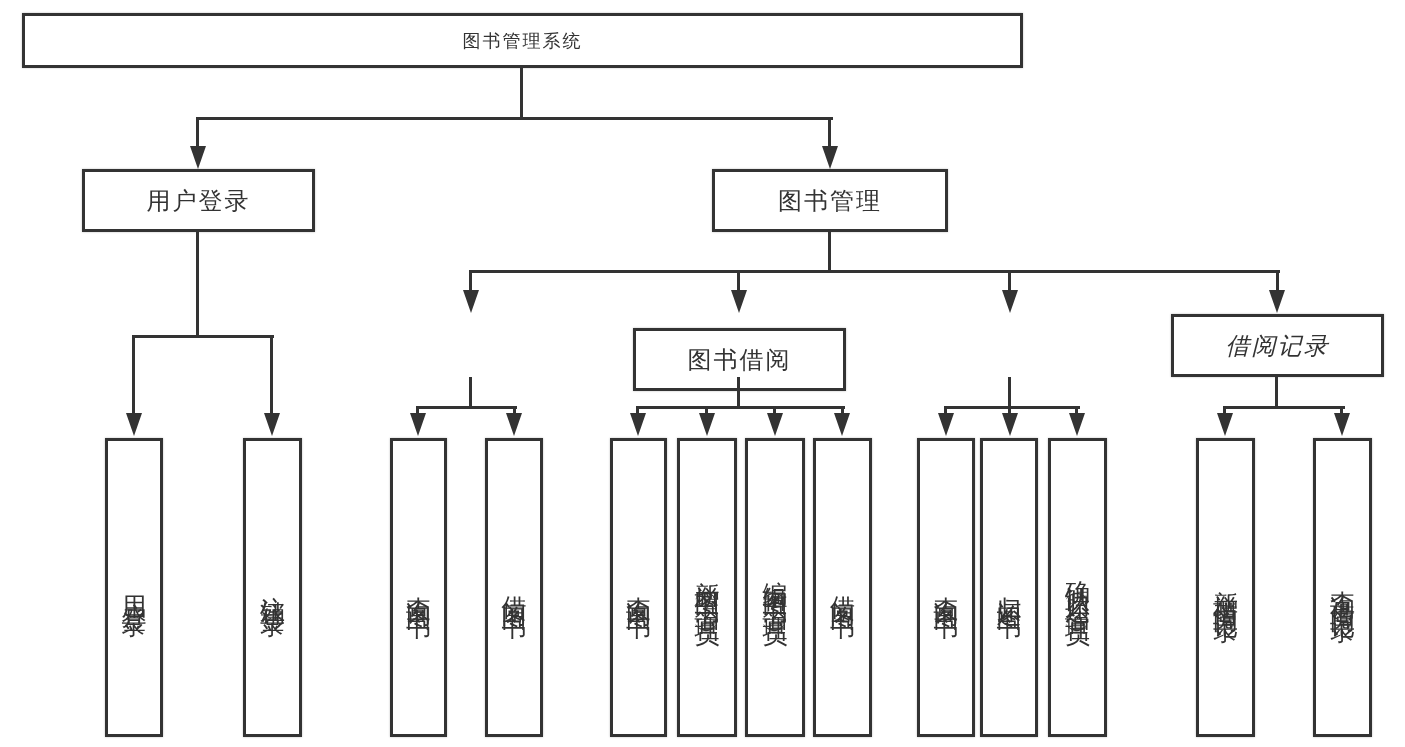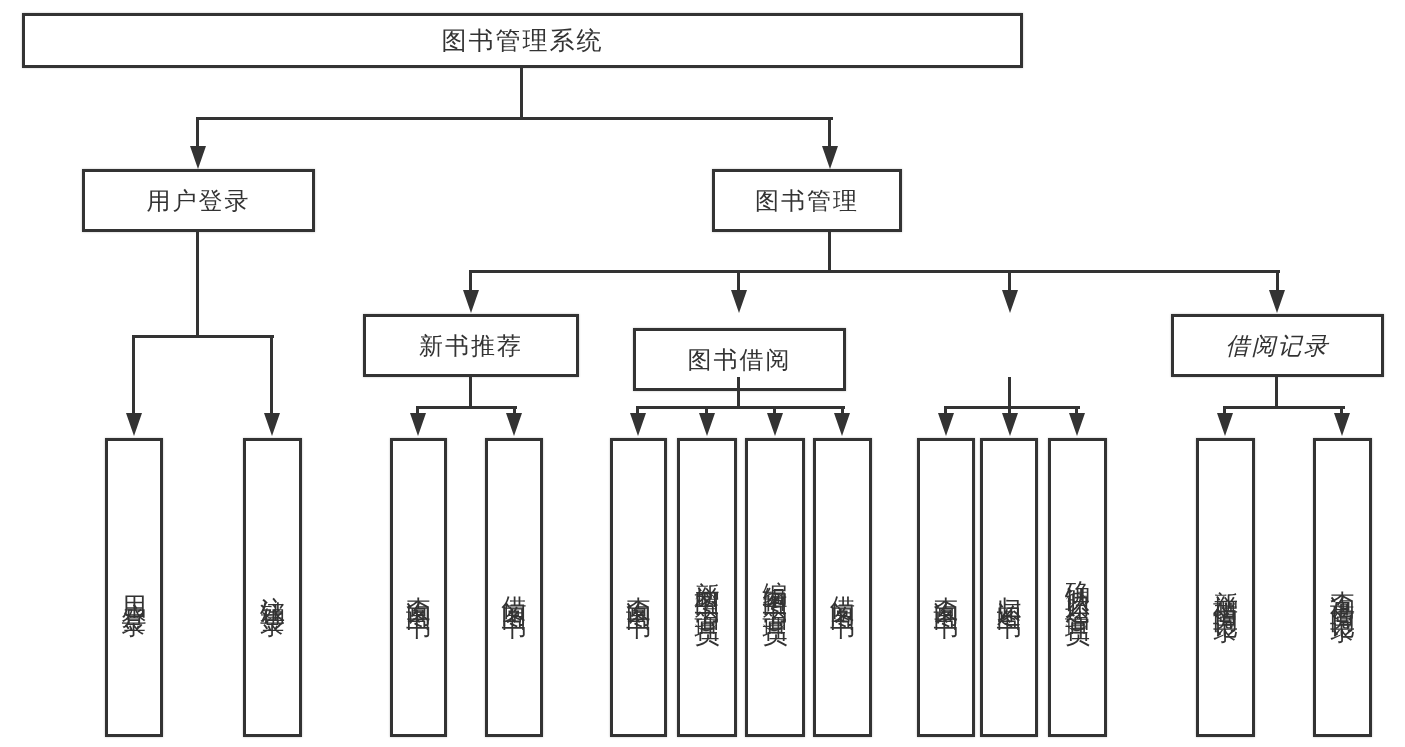--- a/index.html
+++ b/index.html
@@ -23,21 +23,21 @@
     align-items: center;
     justify-content: center;
     box-shadow: 0 0 2px rgba(0,0,0,0.25);
   }
   .h-label {
     font-size: 24px;
     letter-spacing: 2px;
     color: #333333;
     white-space: nowrap;
   }
-  .root .h-label { font-size: 25px; }
+  .root .h-label { font-size: 18px; }
   .leaf .v-label {
     writing-mode: vertical-rl;
     text-orientation: mixed;
     font-size: 25px;
     letter-spacing: 6px;
     color: #333333;
     line-height: 1;
   }
   .line {
     position: absolute;
@@ -66,27 +66,24 @@
 
 <div id="canvas">
 
   <div class="box root" style="left:22px; top:13px; width:1001px; height:55px;">
     <span class="h-label">图书管理系统</span>
   </div>
 
   <div class="box" style="left:82px; top:169px; width:233px; height:63px;">
     <span class="h-label">用户登录</span>
   </div>
-  <div class="box" style="left:712px; top:169px; width:190px; height:63px;">
+  <div class="box" style="left:712px; top:169px; width:236px; height:63px;">
     <span class="h-label">图书管理</span>
   </div>
 
-  <div class="box" style="left:363px; top:314px; width:216px; height:63px;">
-    <span class="h-label">新书推荐</span>
-  </div>
   <div class="box" style="left:633px; top:328px; width:213px; height:63px;">
     <span class="h-label">图书借阅</span>
   </div>
   <div class="box" style="left:1171px; top:314px; width:213px; height:63px;font-style:italic;">
     <span class="h-label">借阅记录</span>
   </div>
 
   <div class="box leaf" style="left:105px; top:438px; width:58px; height:299px;">
     <span class="v-label">用户登录</span>
   </div>

